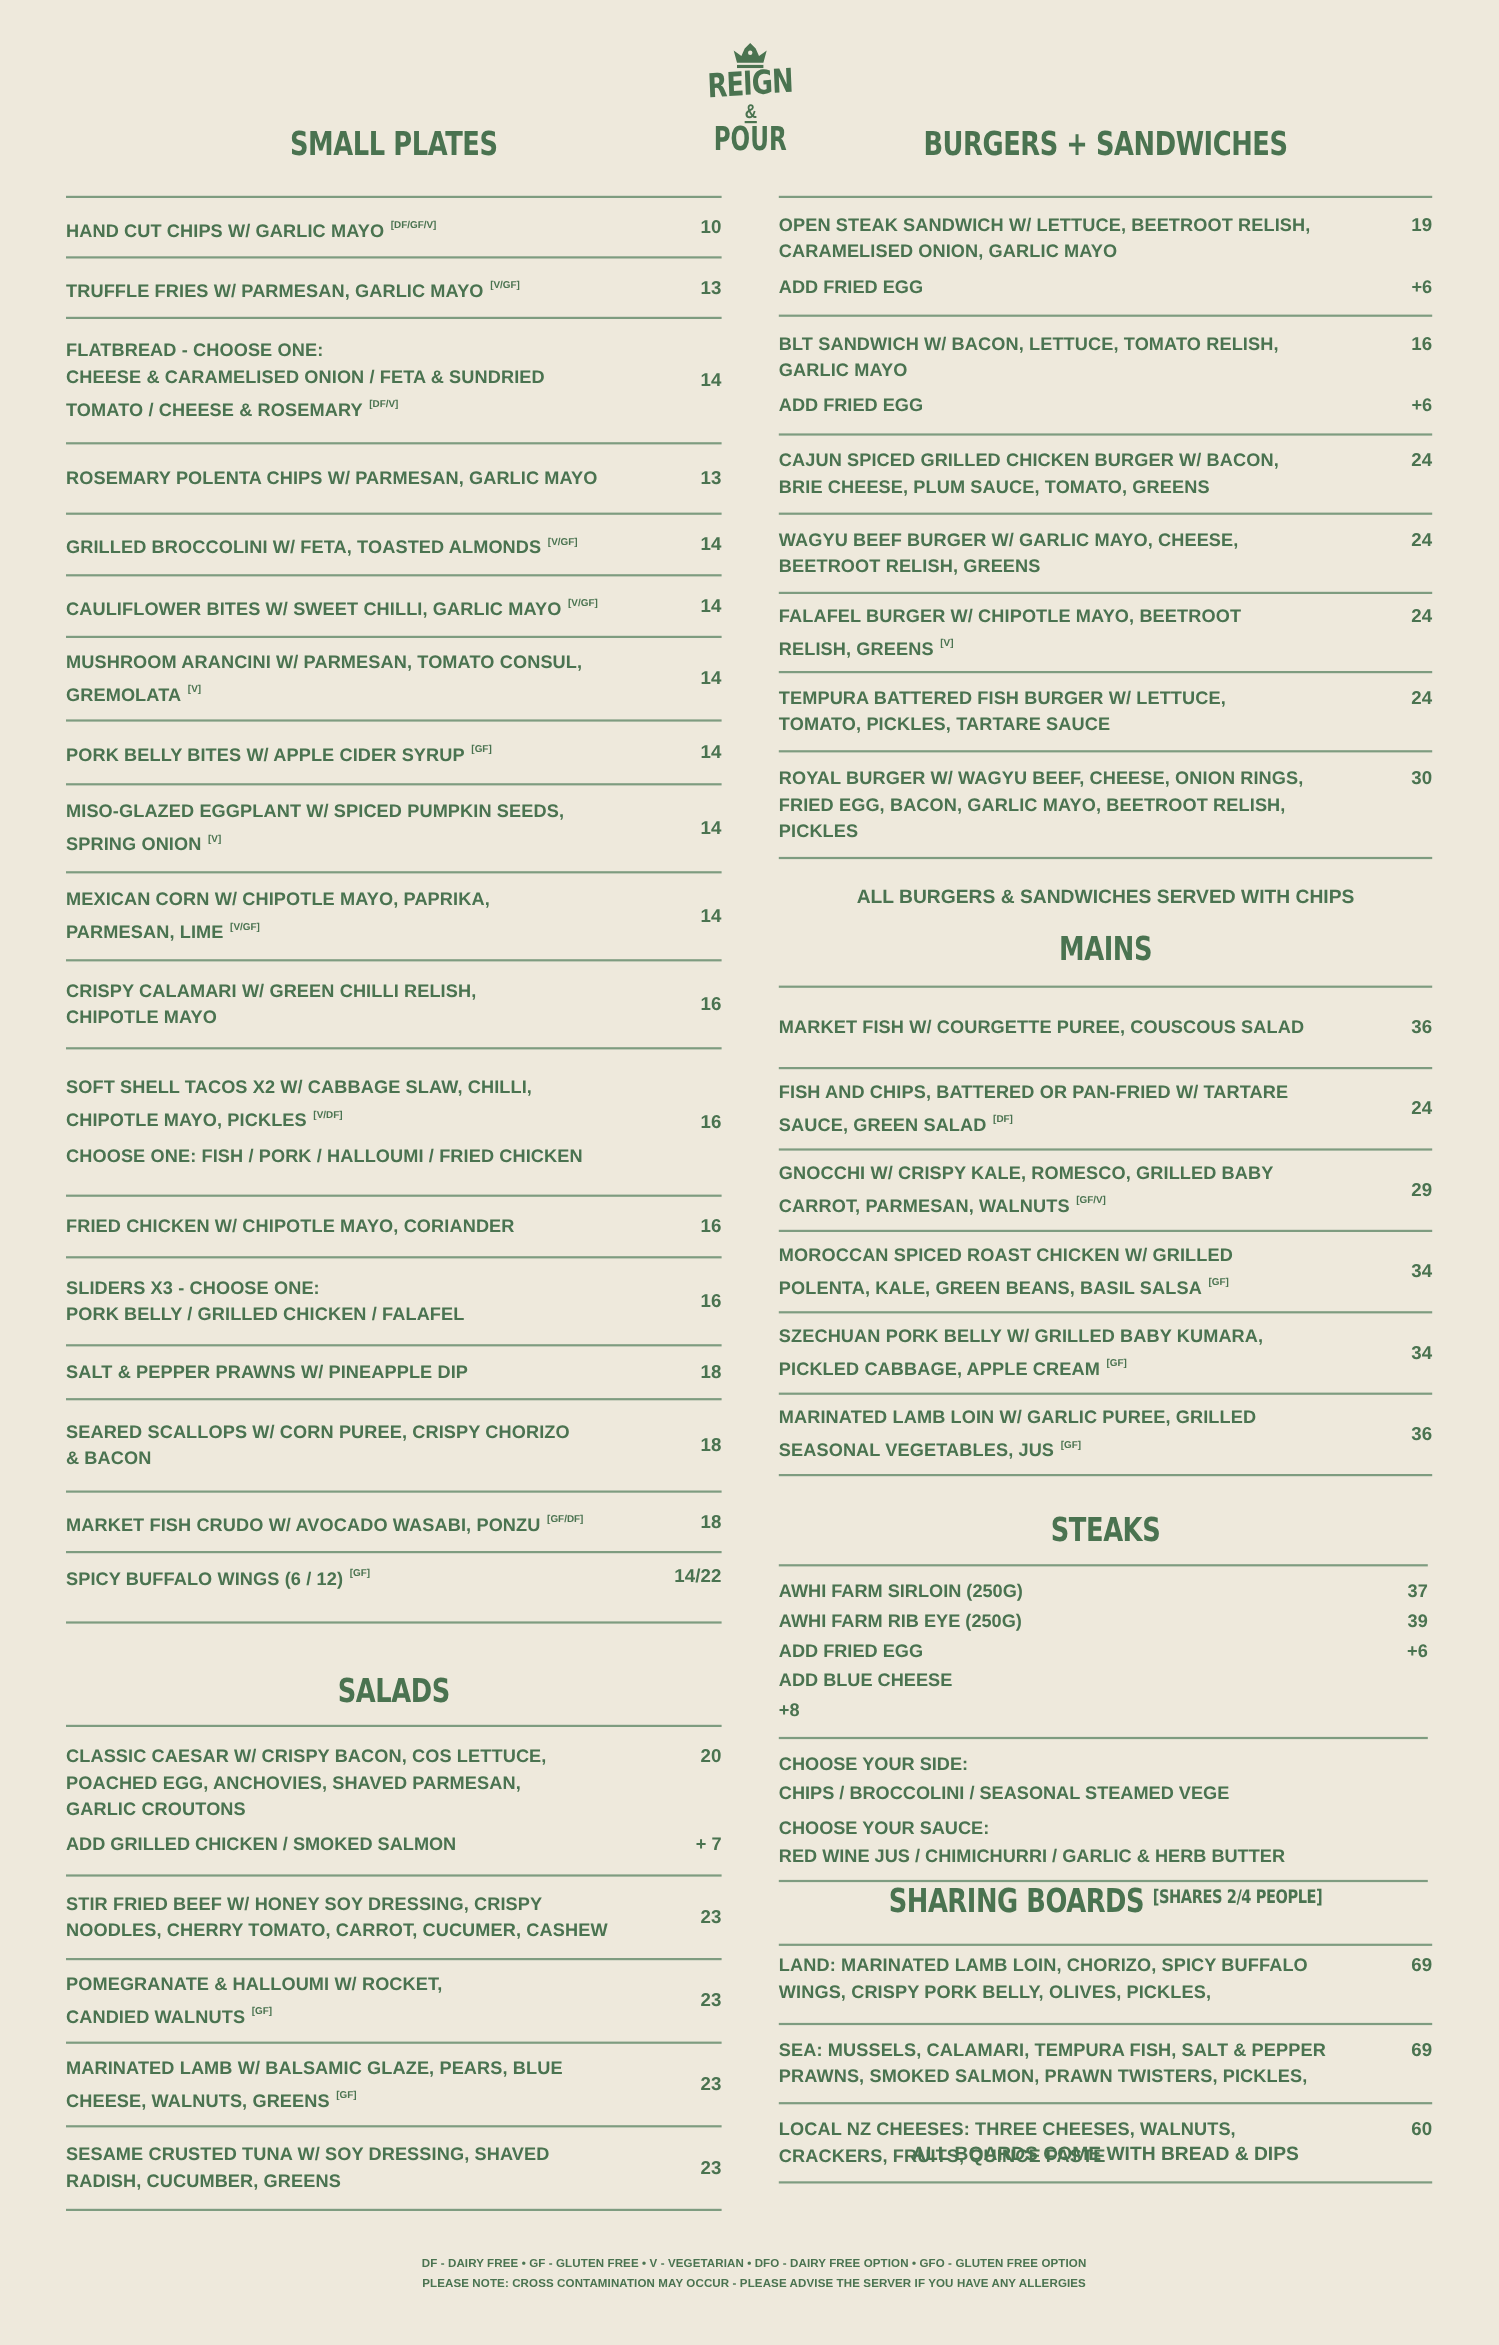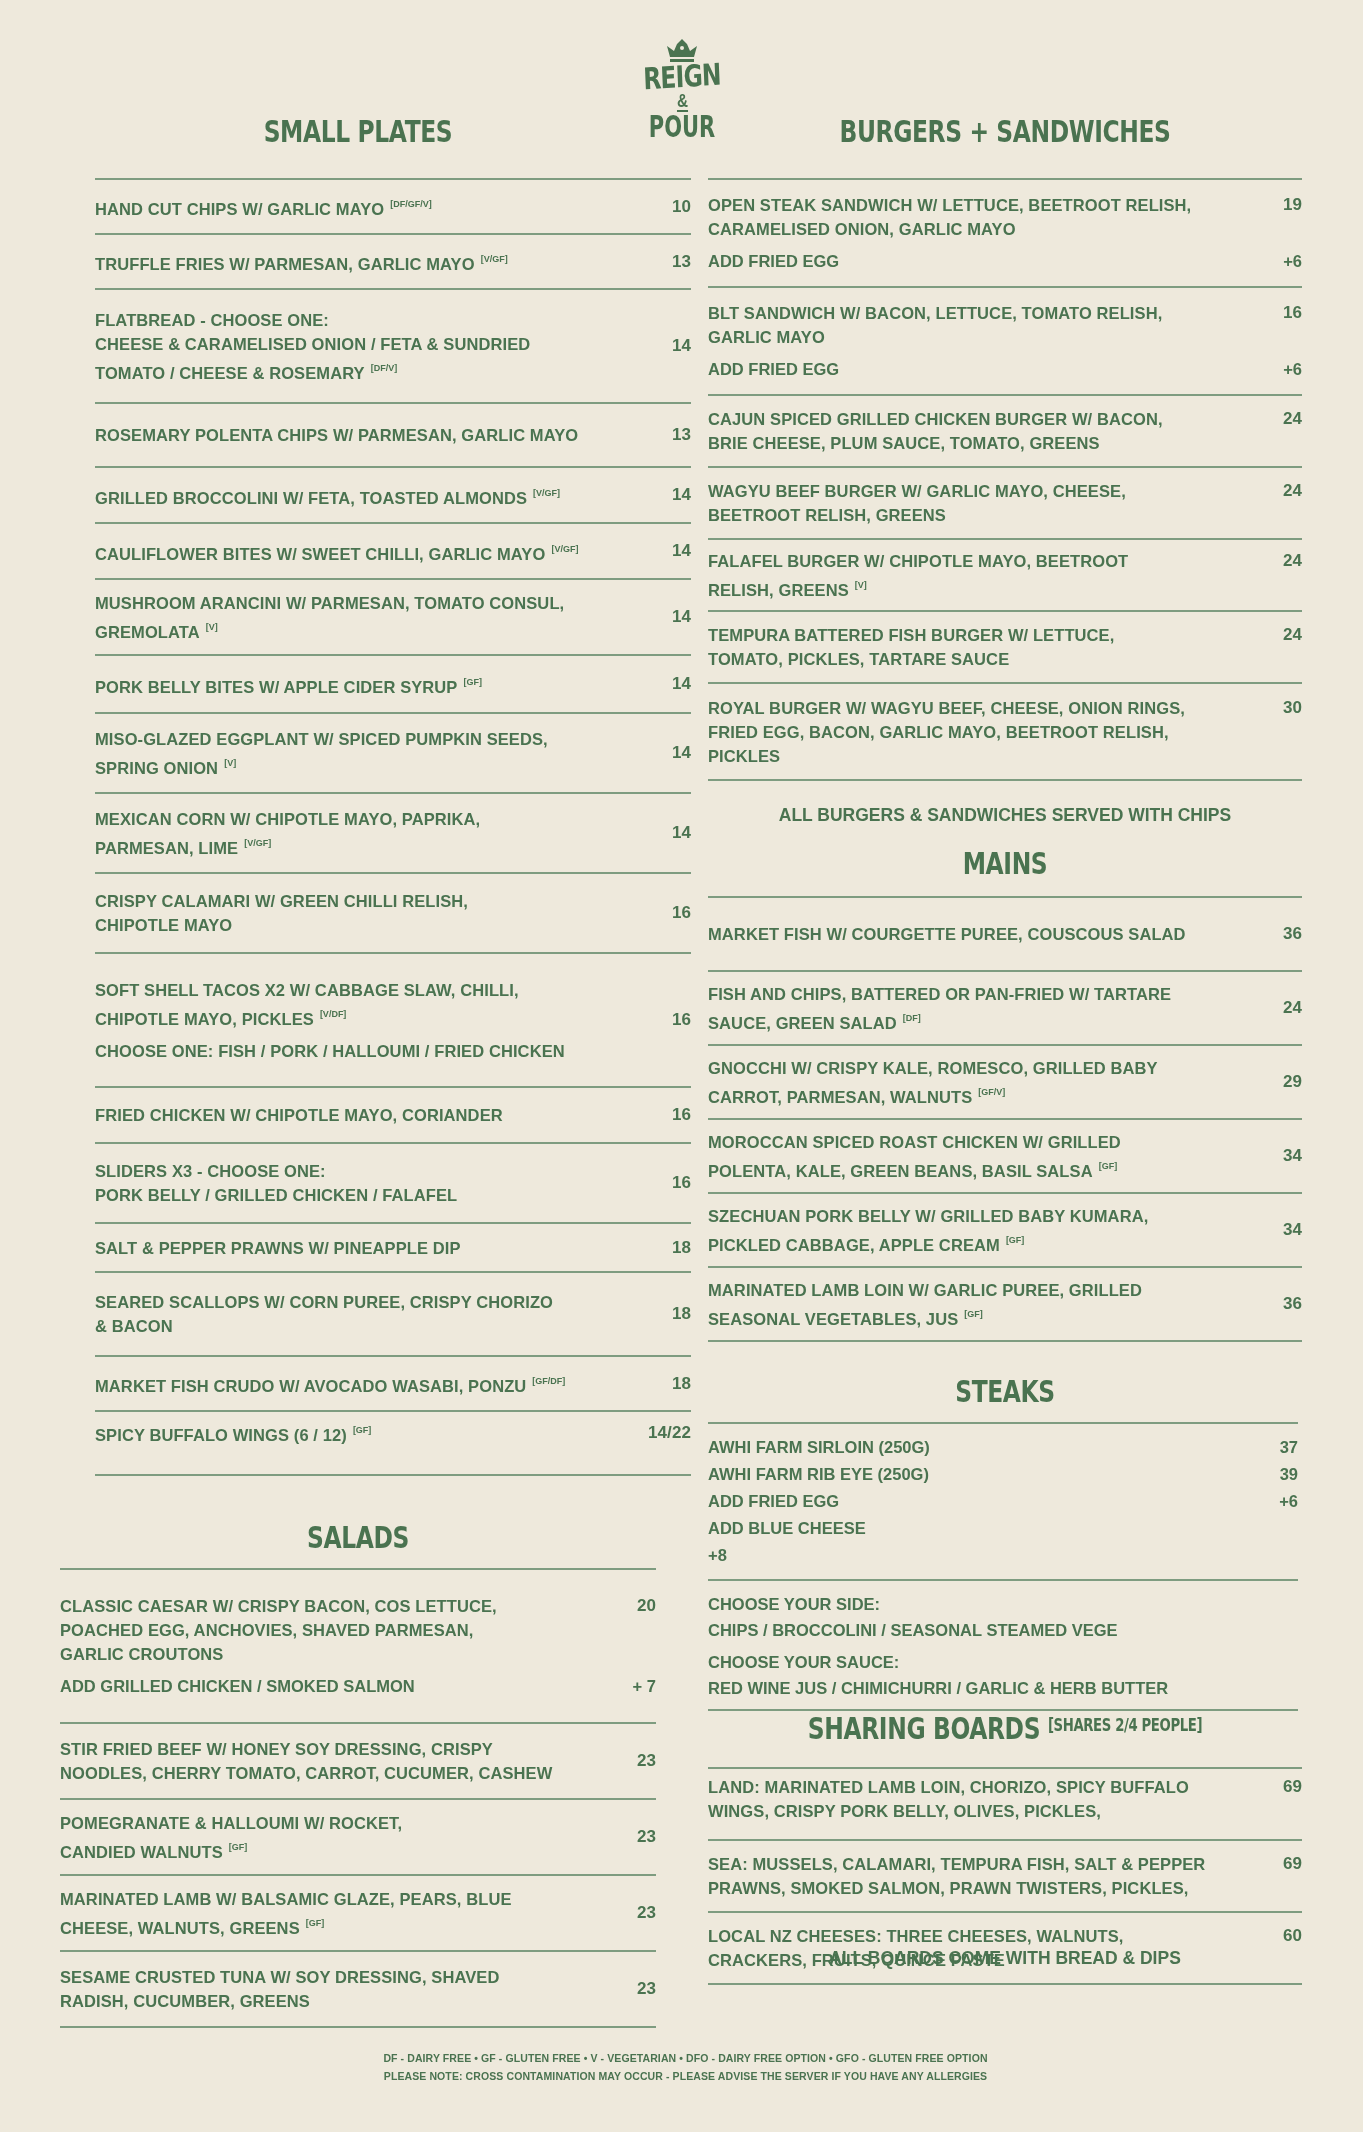--- a/index.html
+++ b/index.html
@@ -41,21 +41,21 @@
   </svg>
   <span class="w1">REIGN</span>
   <span class="amp">&amp;</span>
   <span class="w2">POUR</span>
 </div>
 
 <div class="col col-left">
   <div style="position:absolute; top:114px; left:0; width:596px;">
     <div class="sec-title">SMALL PLATES</div>
   </div>
-  <div id="small-plates" style="position:absolute; top:178px; left:0; width:596px;margin-left:35px;">
+  <div id="small-plates" style="position:absolute; top:178px; left:0; width:596px;">
       <div class="rule"></div>
       <div style="min-height: 53px; display: flex; flex-direction: column; justify-content: center; padding: 6px 0px;">
         <div class="item">
           <div class="txt">
             <span class="line"><span>HAND CUT CHIPS W/ GARLIC MAYO</span><span class="tag">[DF/GF/V]</span></span>
           </div>
           <div class="price">10</div>
         </div>
       </div>
       <div class="rule"></div>
@@ -222,21 +222,21 @@
         </div>
       </div>
       <div class="rule"></div>
     </div>
 
   <div style="position:absolute; top:1520px; left:0; width:596px;">
     <div class="sec-title">SALADS</div>
   </div>
   <div id="salads" style="position:absolute; top:1568px; left:0; width:596px;">
       <div class="rule"></div>
-      <div style="min-height: 134px; display: flex; flex-direction: column; justify-content: center; padding: 24px 0px;">
+      <div style="min-height: 134px; display: flex; flex-direction: column; justify-content: center; padding: 6px 0px;">
         <div class="item">
           <div class="txt">
             <span class="line">CLASSIC CAESAR W/ CRISPY BACON, COS LETTUCE,</span>
             <span class="line">POACHED EGG, ANCHOVIES, SHAVED PARMESAN,</span>
             <span class="line">GARLIC CROUTONS</span>
           </div>
           <div class="price top">20</div>
         </div>
         <div class="addon" style="margin-top: 8px;">
           <span>ADD GRILLED CHICKEN / SMOKED SALMON</span>

